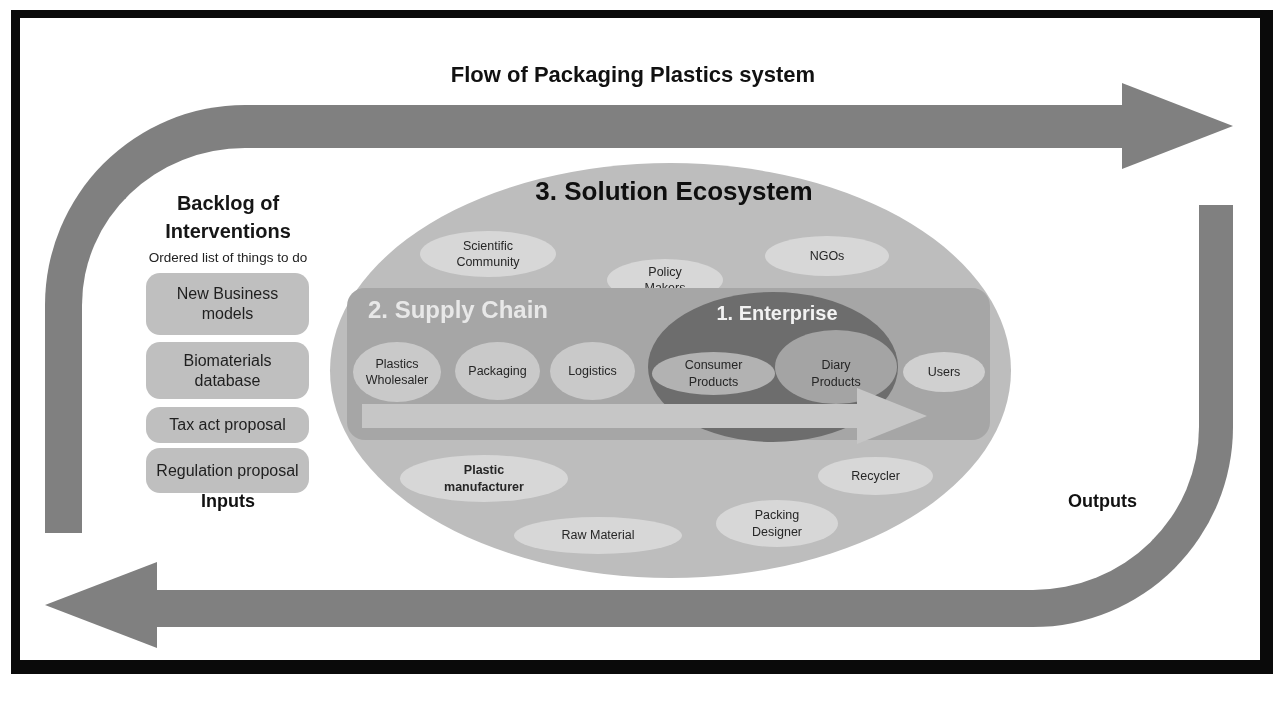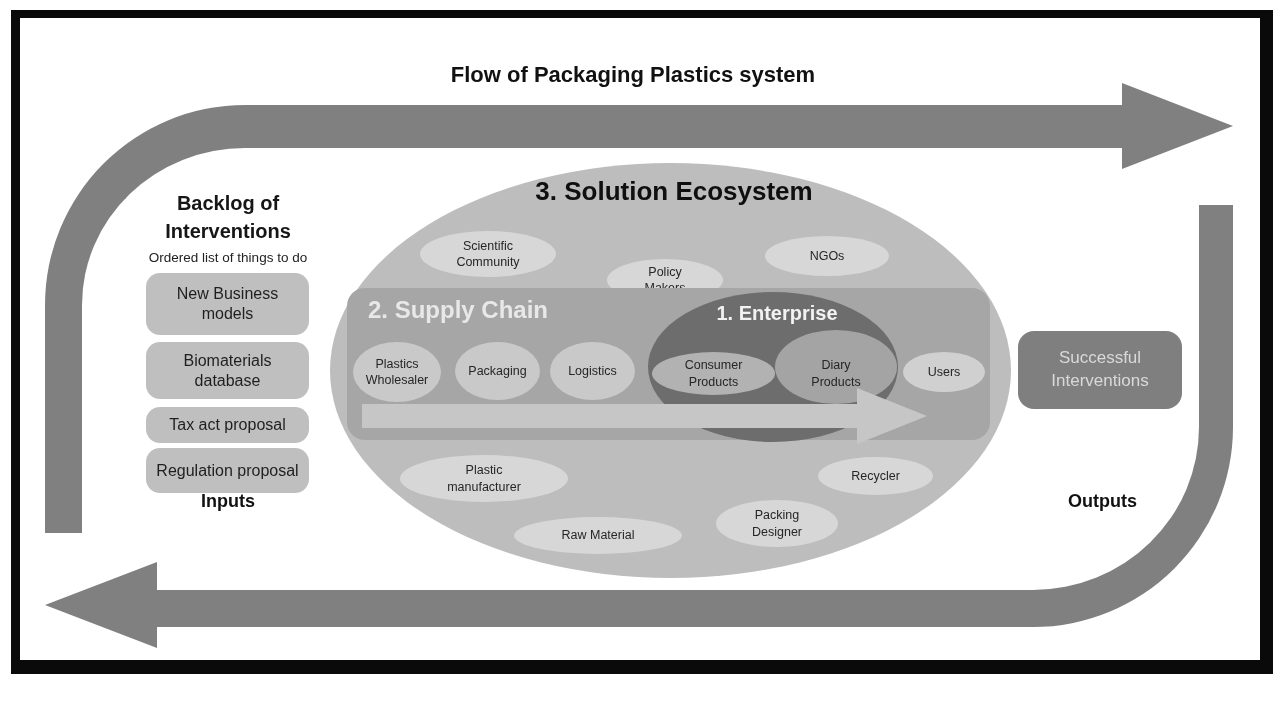--- a/index.html
+++ b/index.html
@@ -79,21 +79,21 @@
   <div class="ellipse actor" style="left:420px;top:231px;width:136px;height:46px;">
     <span style="max-width:80px;">Scientific Community</span>
   </div>
   <div class="ellipse actor" style="left:607px;top:211px;width:116px;height:42px;margin-top:48px;">
     <span style="max-width:50px;">Policy Makers</span>
   </div>
   <div class="ellipse actor" style="left:765px;top:236px;width:124px;height:40px;">
     <span>NGOs</span>
   </div>
   <div class="ellipse actor" style="left:400px;top:455px;width:168px;height:47px;">
-    <span style="max-width:90px;">Plastic manufacturer</span>
+    <span style="max-width:90px;font-weight:bold;">Plastic manufacturer</span>
   </div>
   <div class="ellipse actor" style="left:514px;top:517px;width:168px;height:37px;">
     <span>Raw Material</span>
   </div>
   <div class="ellipse actor" style="left:716px;top:500px;width:122px;height:47px;">
     <span style="max-width:60px;">Packing Designer</span>
   </div>
   <div class="ellipse actor" style="left:818px;top:457px;width:115px;height:38px;">
     <span>Recycler</span>
   </div>
@@ -119,18 +119,15 @@
   <div class="ellipse" style="left:775px;top:330px;width:122px;height:74px;background:#a4a4a4;">
     <span style="max-width:60px;margin-top:13px;">Diary Products</span>
   </div>
   <div class="ellipse" style="left:903px;top:352px;width:82px;height:40px;background:#d0d0d0;">
     <span>Users</span>
   </div>
 
   <div class="sc-shaft"></div>
   <div class="sc-head"></div>
 
-  <div class="success">
-    <span style="max-width:140px;">Successful Interventions</span>
-  </div>
   <div class="io-label" style="left:1040px;top:491px;width:125px;">Outputs</div>
 
 </div>
 
 </body></html>

